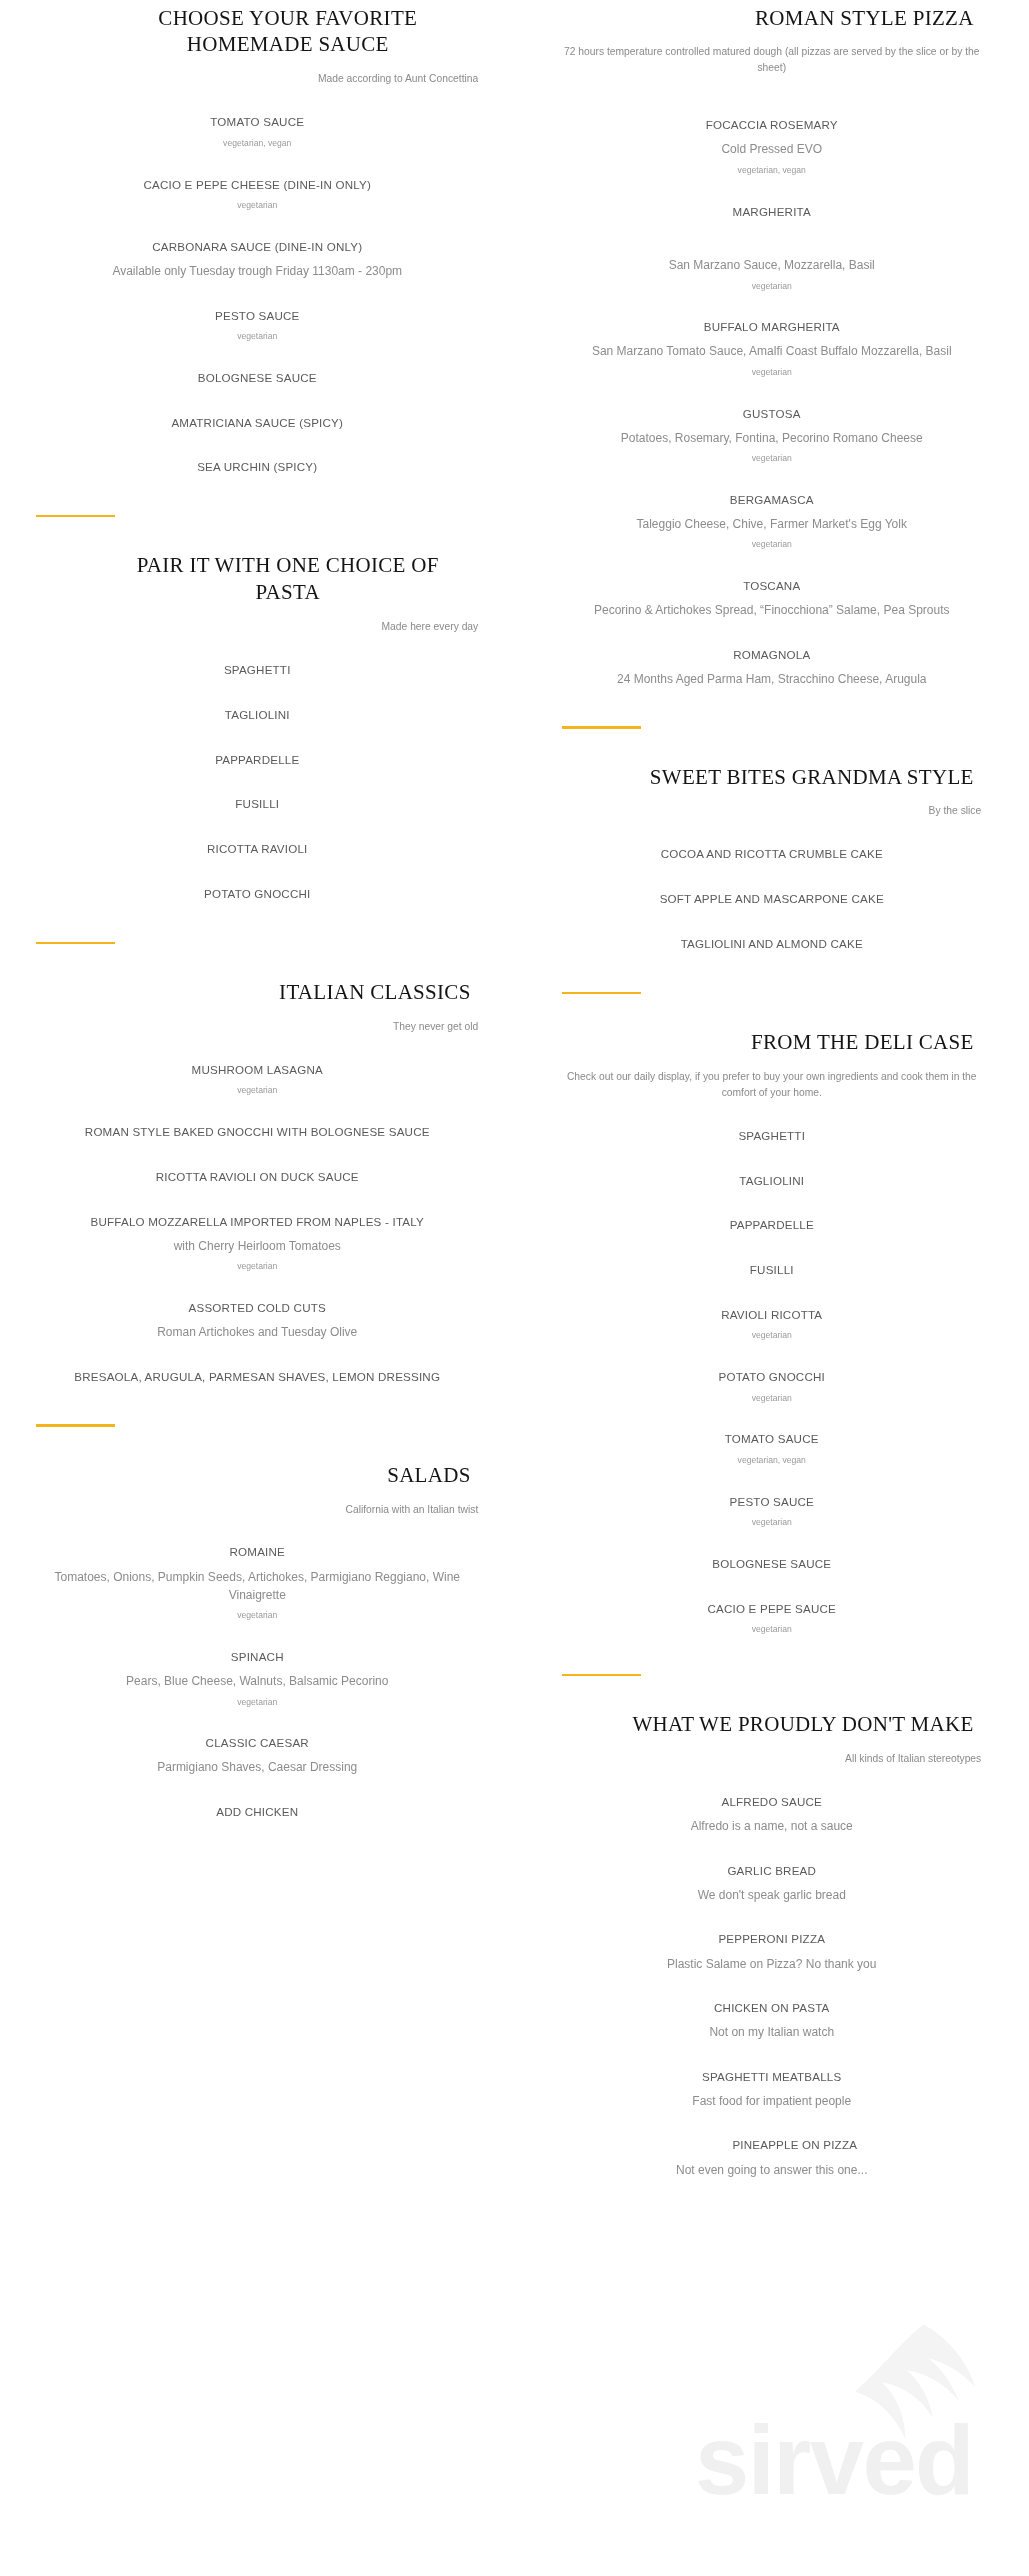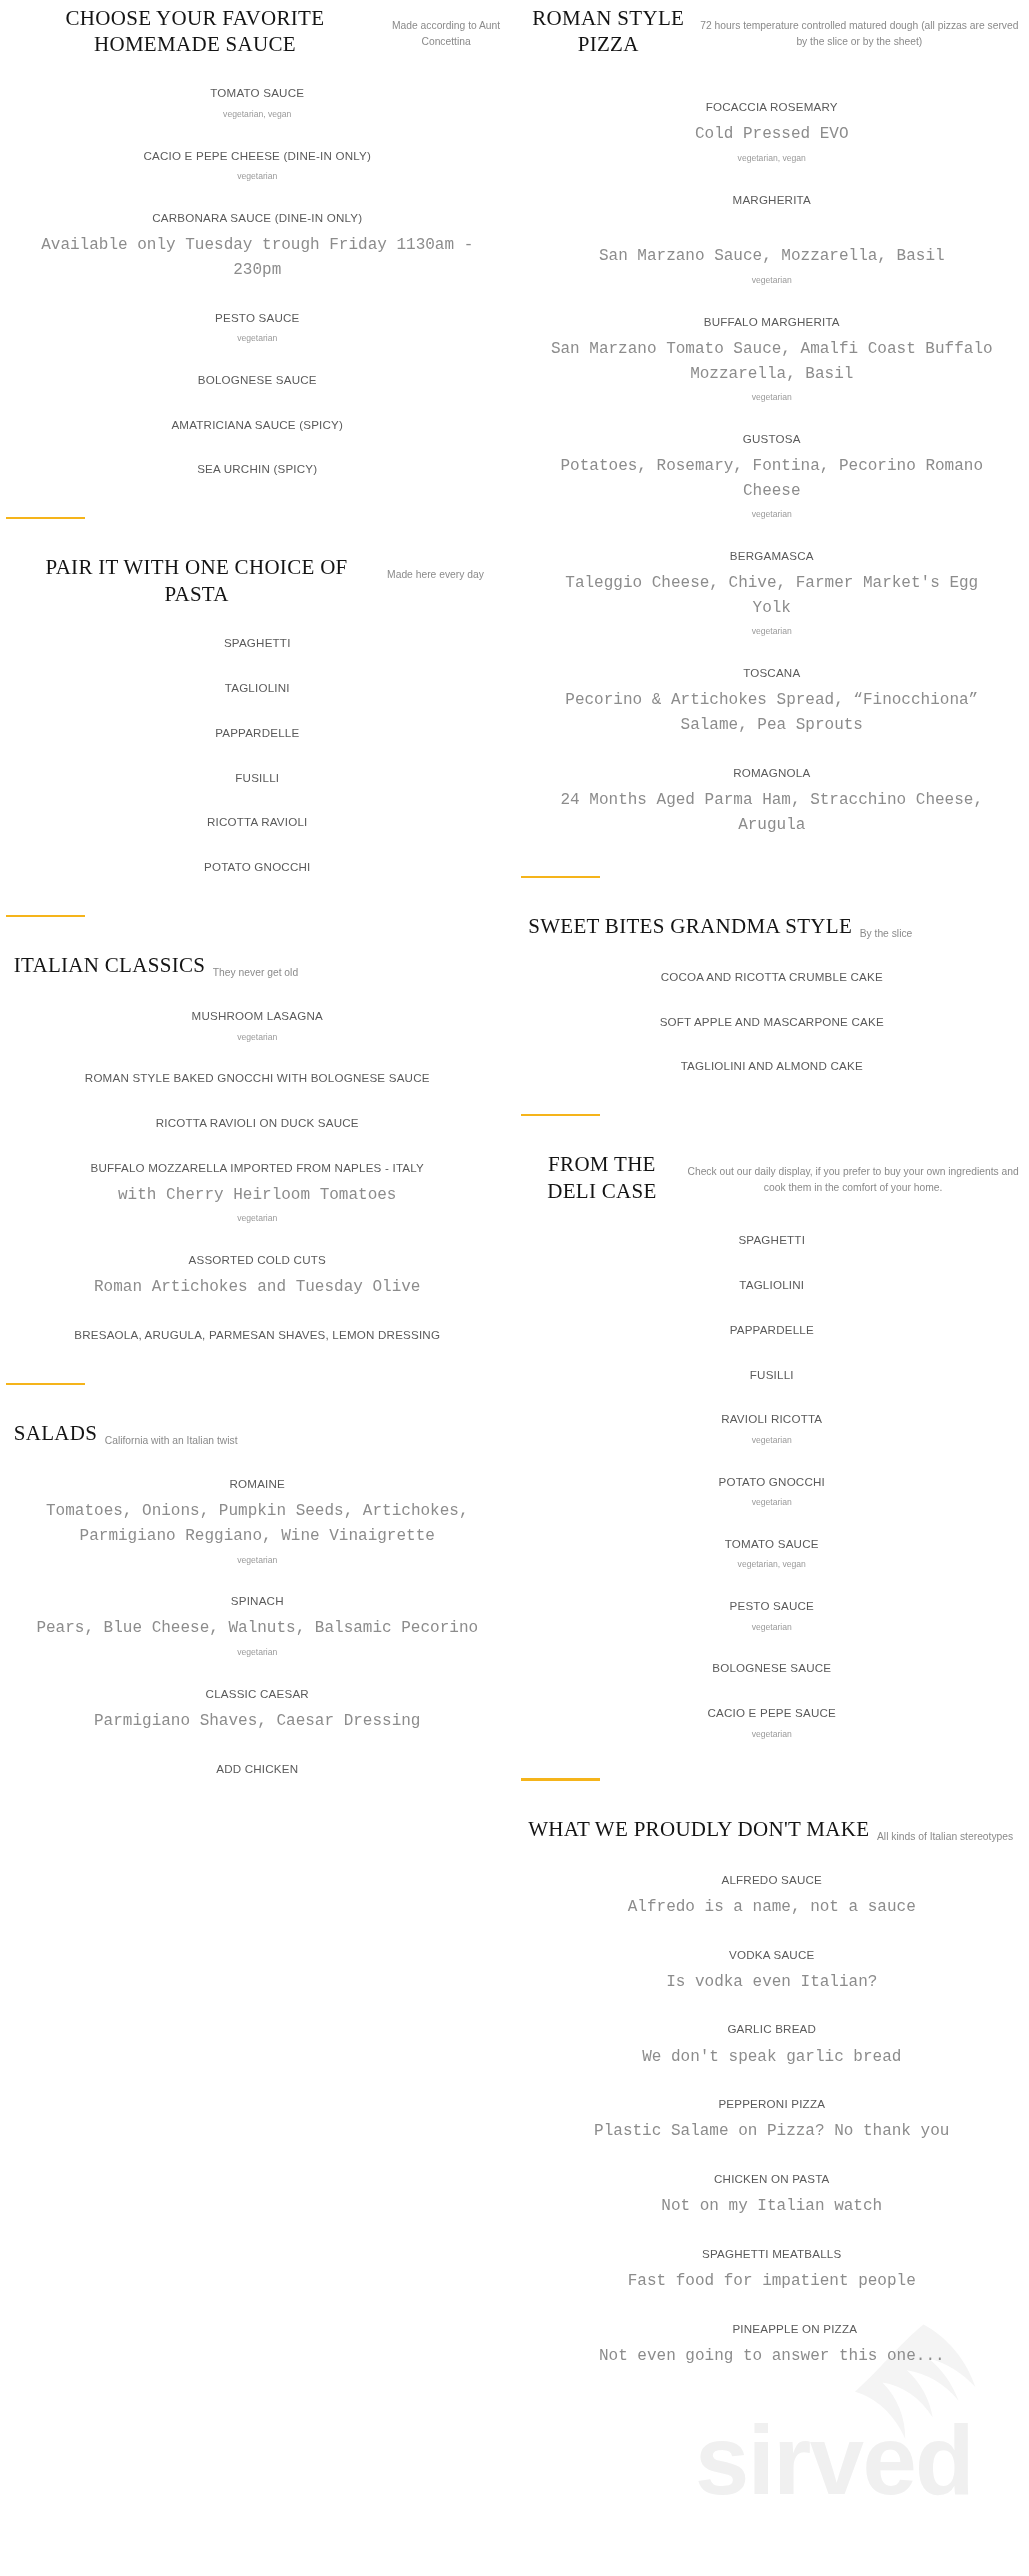--- a/index.html
+++ b/index.html
@@ -32,22 +32,22 @@
     padding: 0 6.1px;
     display: flex;
     flex-direction: column;
     align-items: center;
   }
 
   
   .section {
     width: 100%;
     display: flex;
-    flex-direction: row;
-    align-items: flex-start;
+    flex-direction: column;
+    align-items: flex-end;
   }
   .section-title {
     font-family: "Liberation Serif", "DejaVu Serif", serif;
     font-size: 21px;
     line-height: 1.28;
     letter-spacing: 0.3px;
     color: #141414;
     text-align: center;
     max-width: 381px;
     margin: 0;
@@ -84,22 +84,22 @@
   .item-name {
     font-family: "Liberation Sans", sans-serif;
     font-size: 11.6px;
     line-height: 1.62;
     letter-spacing: 0.2px;
     color: #5a5a5a;
     max-width: 404px;
     font-weight: 400;
   }
   .item-desc {
-    font-family: Liberation Mono, monospace;
-    font-size: 16px;
+    font-family: Liberation Sans, sans-serif;
+    font-size: 12px;
     line-height: 1.55;
     color: #8c8c8c;
     max-width: 442px;
     margin-top: 5.3px;
     font-weight: 400;
   }
   .item-desc:empty { display: none; margin-top: 0; }
   .item-tags {
     font-family: "Liberation Sans", sans-serif;
     font-size: 8.6px;
@@ -459,25 +459,20 @@
     <h2 class="section-title" style="color: rgb(20, 20, 20);">WHAT WE PROUDLY DON'T MAKE</h2>
     <p class="section-subtitle">All kinds of Italian stereotypes</p>
   </div>
   <div class="items">
   <div class="item">
     <div class="item-name" style="color: rgb(90, 90, 90);">ALFREDO SAUCE</div>
     <div class="item-desc" style="color: rgb(140, 140, 140);">Alfredo is a name, not a sauce</div>
 
   </div>
 
-  <div class="item">
-    <div class="item-name" style="color: rgb(90, 90, 90);">VODKA SAUCE</div>
-    <div class="item-desc" style="color: rgb(140, 140, 140);">Is vodka even Italian?</div>
-
-  </div>
 
   <div class="item">
     <div class="item-name" style="color: rgb(90, 90, 90);">GARLIC BREAD</div>
     <div class="item-desc" style="color: rgb(140, 140, 140);">We don't speak garlic bread</div>
 
   </div>
 
   <div class="item">
     <div class="item-name" style="color: rgb(90, 90, 90);">PEPPERONI PIZZA</div>
     <div class="item-desc" style="color: rgb(140, 140, 140);">Plastic Salame on Pizza? No thank you</div>

